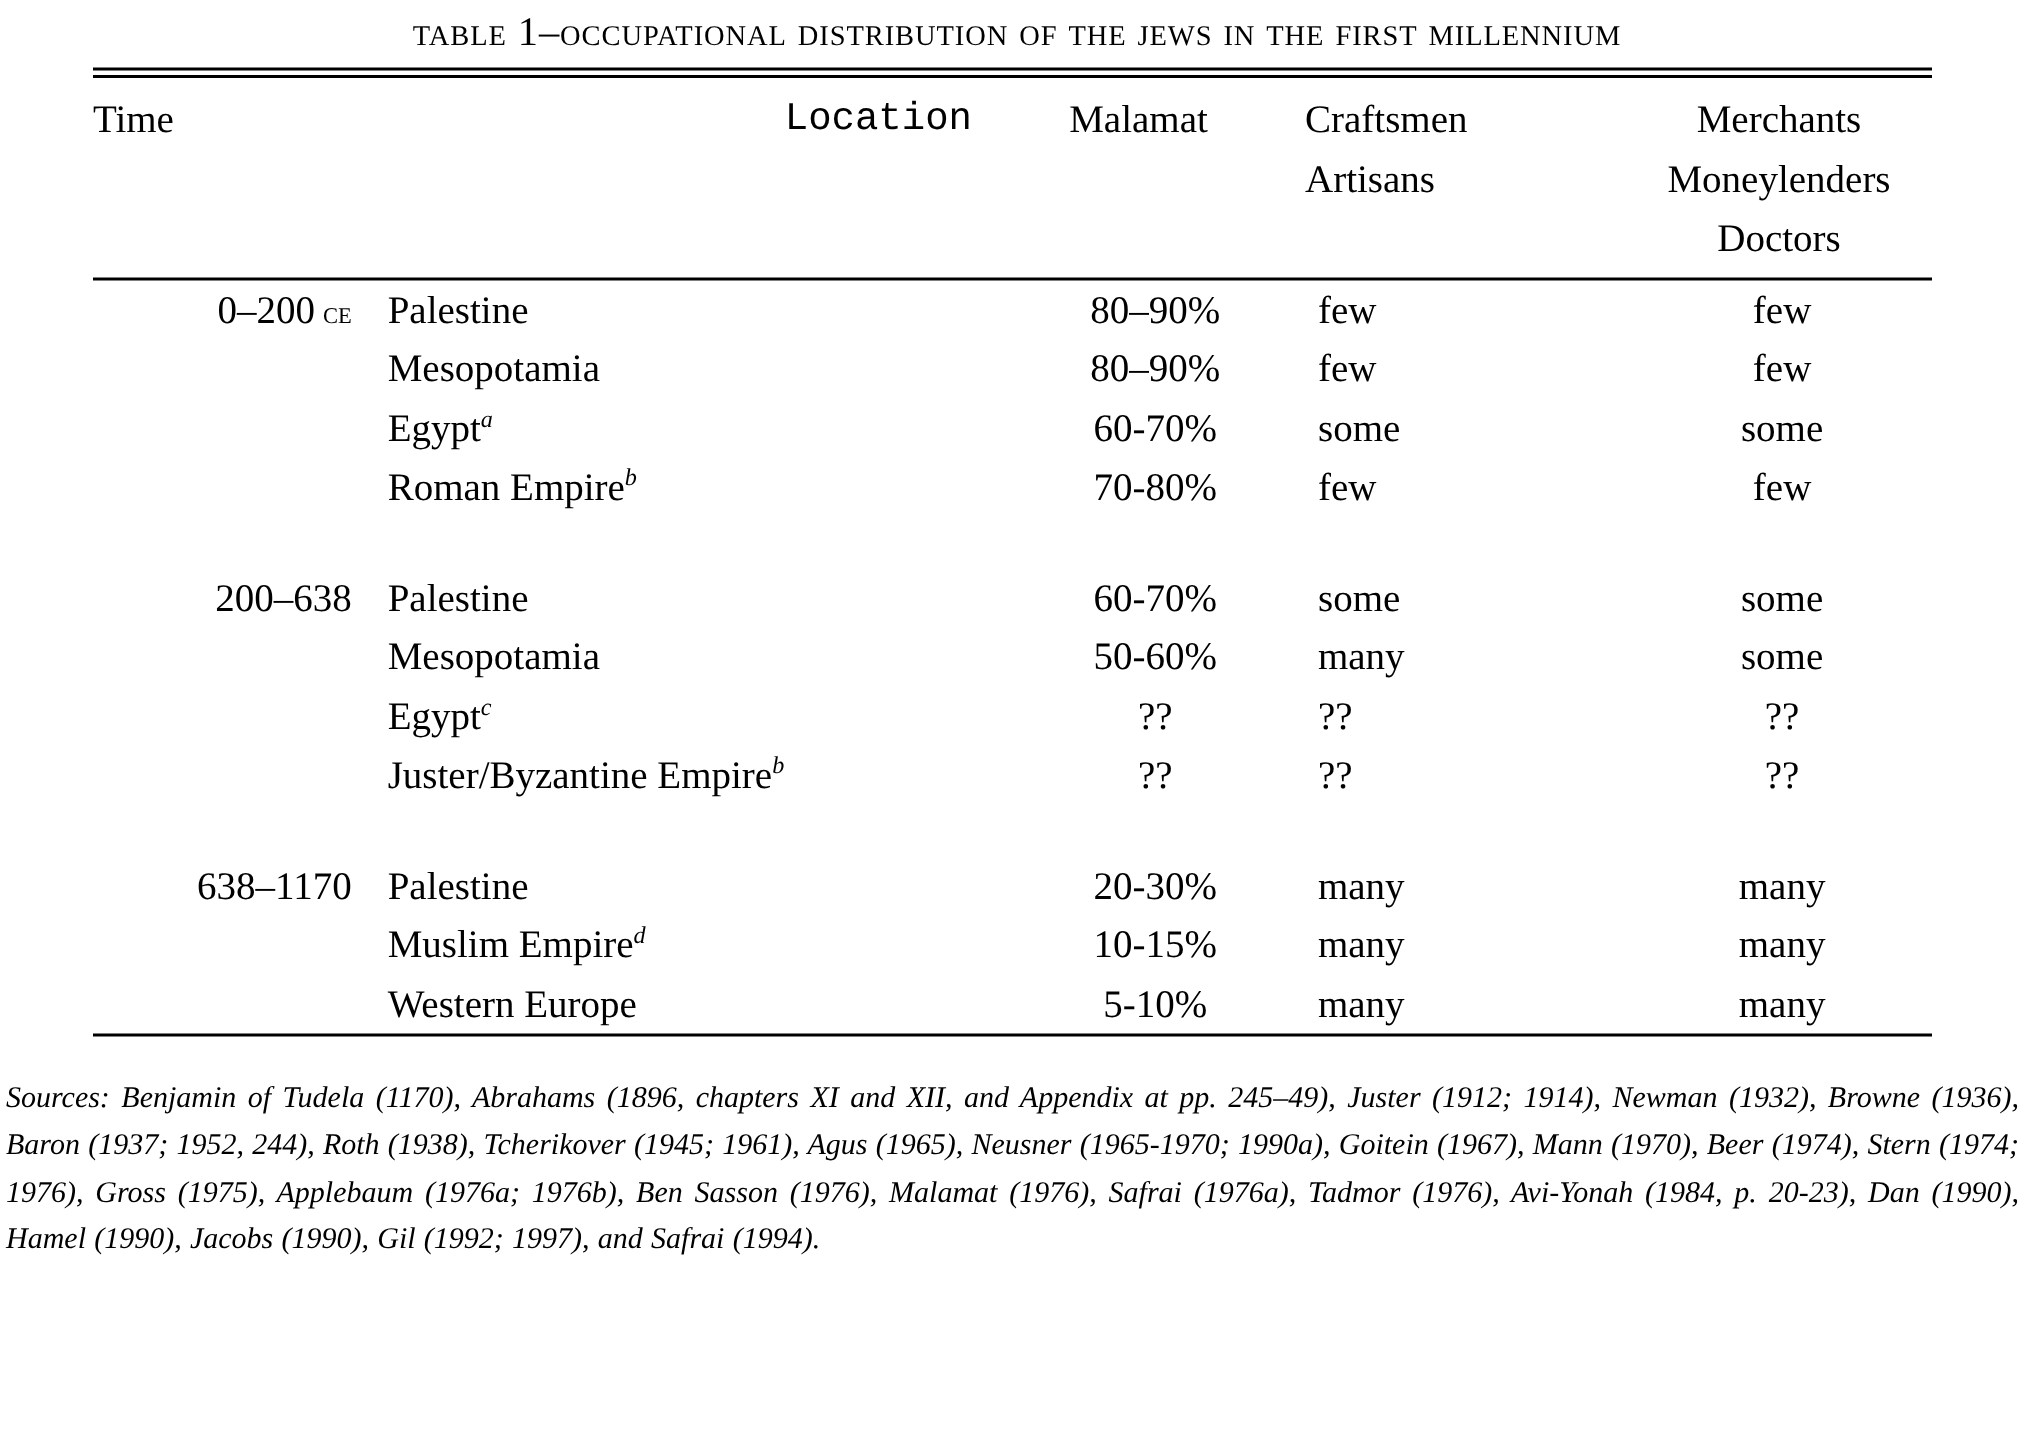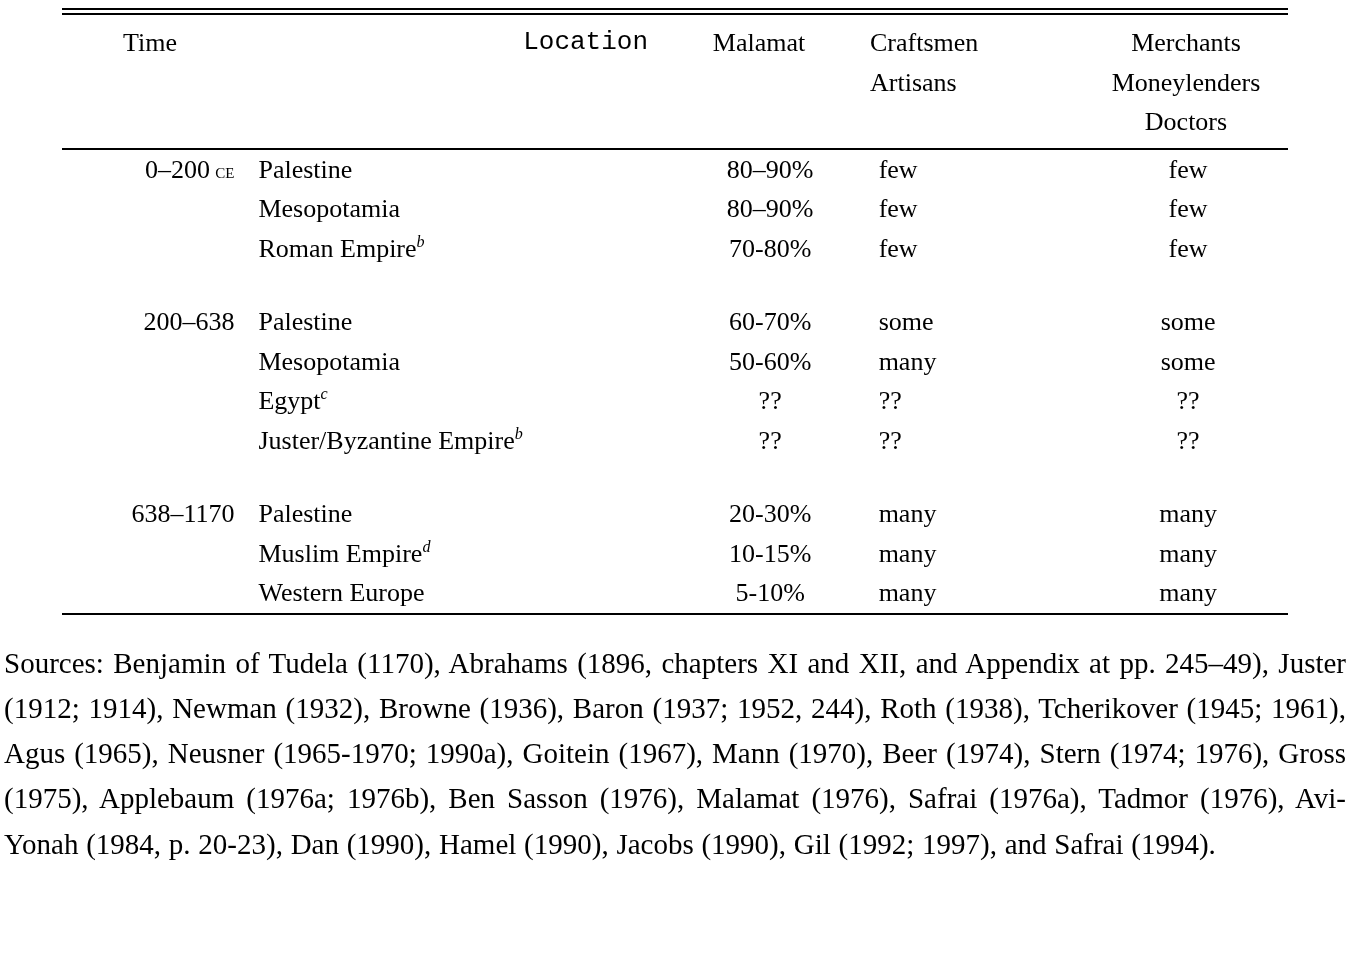--- a/index.html
+++ b/index.html
@@ -72,51 +72,55 @@
     line-height: 1.52;
   }
   
   .c-time   { width: 176px; text-align: right; padding-right: 24px !important; }
   .c-loc    { width: 410px; text-align: left; }
   .c-farm   { width: 222px; text-align: center; }
   .c-craft  { width: 214px; }
   .c-merch  { width: 204px; text-align: center; }
 
   thead td { padding-top: 8px !important; }
-  thead .hdr-time { text-align: center; padding-right: 0 !important; }
+  thead .hdr-time { text-align: left; padding-right: 0 !important; }
   thead .hdr-loc  { text-align: right; font-family: Liberation Mono, monospace; }
   thead .stack { display: block; }
   thead .spacer-line { display: block; visibility: hidden; }
 
   .head-pad-bottom td { padding-bottom: 6px !important; }
   .gap td { height: 34px; line-height: 34px; font-size: 0; }
 
   sup.note {
     font-size: 0.62em;
     font-style: italic;
     vertical-align: super;
     line-height: 0;
   }
 
   
   .sources {
     margin: 26px 4px 0 4px;
-    font-size: 29px;
+    font-size: 20px;
     line-height: 1.56;
     text-align: justify;
     text-align-last: left;
     word-spacing: 0.5px;
+    font-style: italic;
   }
   .sources .lead { }
 </style>
 </head>
 <body>
 
 <div class="page">
 
+  <div class="table-title">
+    <span class="sc">TABLE 1–Occupational Distribution of the Jews in the First Millennium</span>
+  </div>
 
   <div class="rule-wrap">
     <div class="rule-double"></div>
   </div>
 
   <table class="occ">
     <thead>
       <tr class="head-pad-bottom">
         <td class="c-time hdr-time">Time</td>
         <td class="c-loc hdr-loc">Location</td>
@@ -150,20 +154,27 @@
         </tr>
         <tr>
           <td class="c-time"></td>
           <td class="c-loc"><span>Mesopotamia</span></td>
           <td class="c-farm">80–90%</td>
           <td class="c-craft">few</td>
           <td class="c-merch">few</td>
         </tr>
         <tr>
           <td class="c-time"></td>
+          <td class="c-loc"><span>Egypt</span><sup class="note">a</sup></td>
+          <td class="c-farm">60-70%</td>
+          <td class="c-craft">some</td>
+          <td class="c-merch">some</td>
+        </tr>
+        <tr>
+          <td class="c-time"></td>
           <td class="c-loc"><span>Roman Empire</span><sup class="note">b</sup></td>
           <td class="c-farm">70-80%</td>
           <td class="c-craft">few</td>
           <td class="c-merch">few</td>
         </tr>
         <tr class="gap">
           <td colspan="5"></td>
         </tr>
         <tr>
           <td class="c-time"><span>200–638</span></td>

